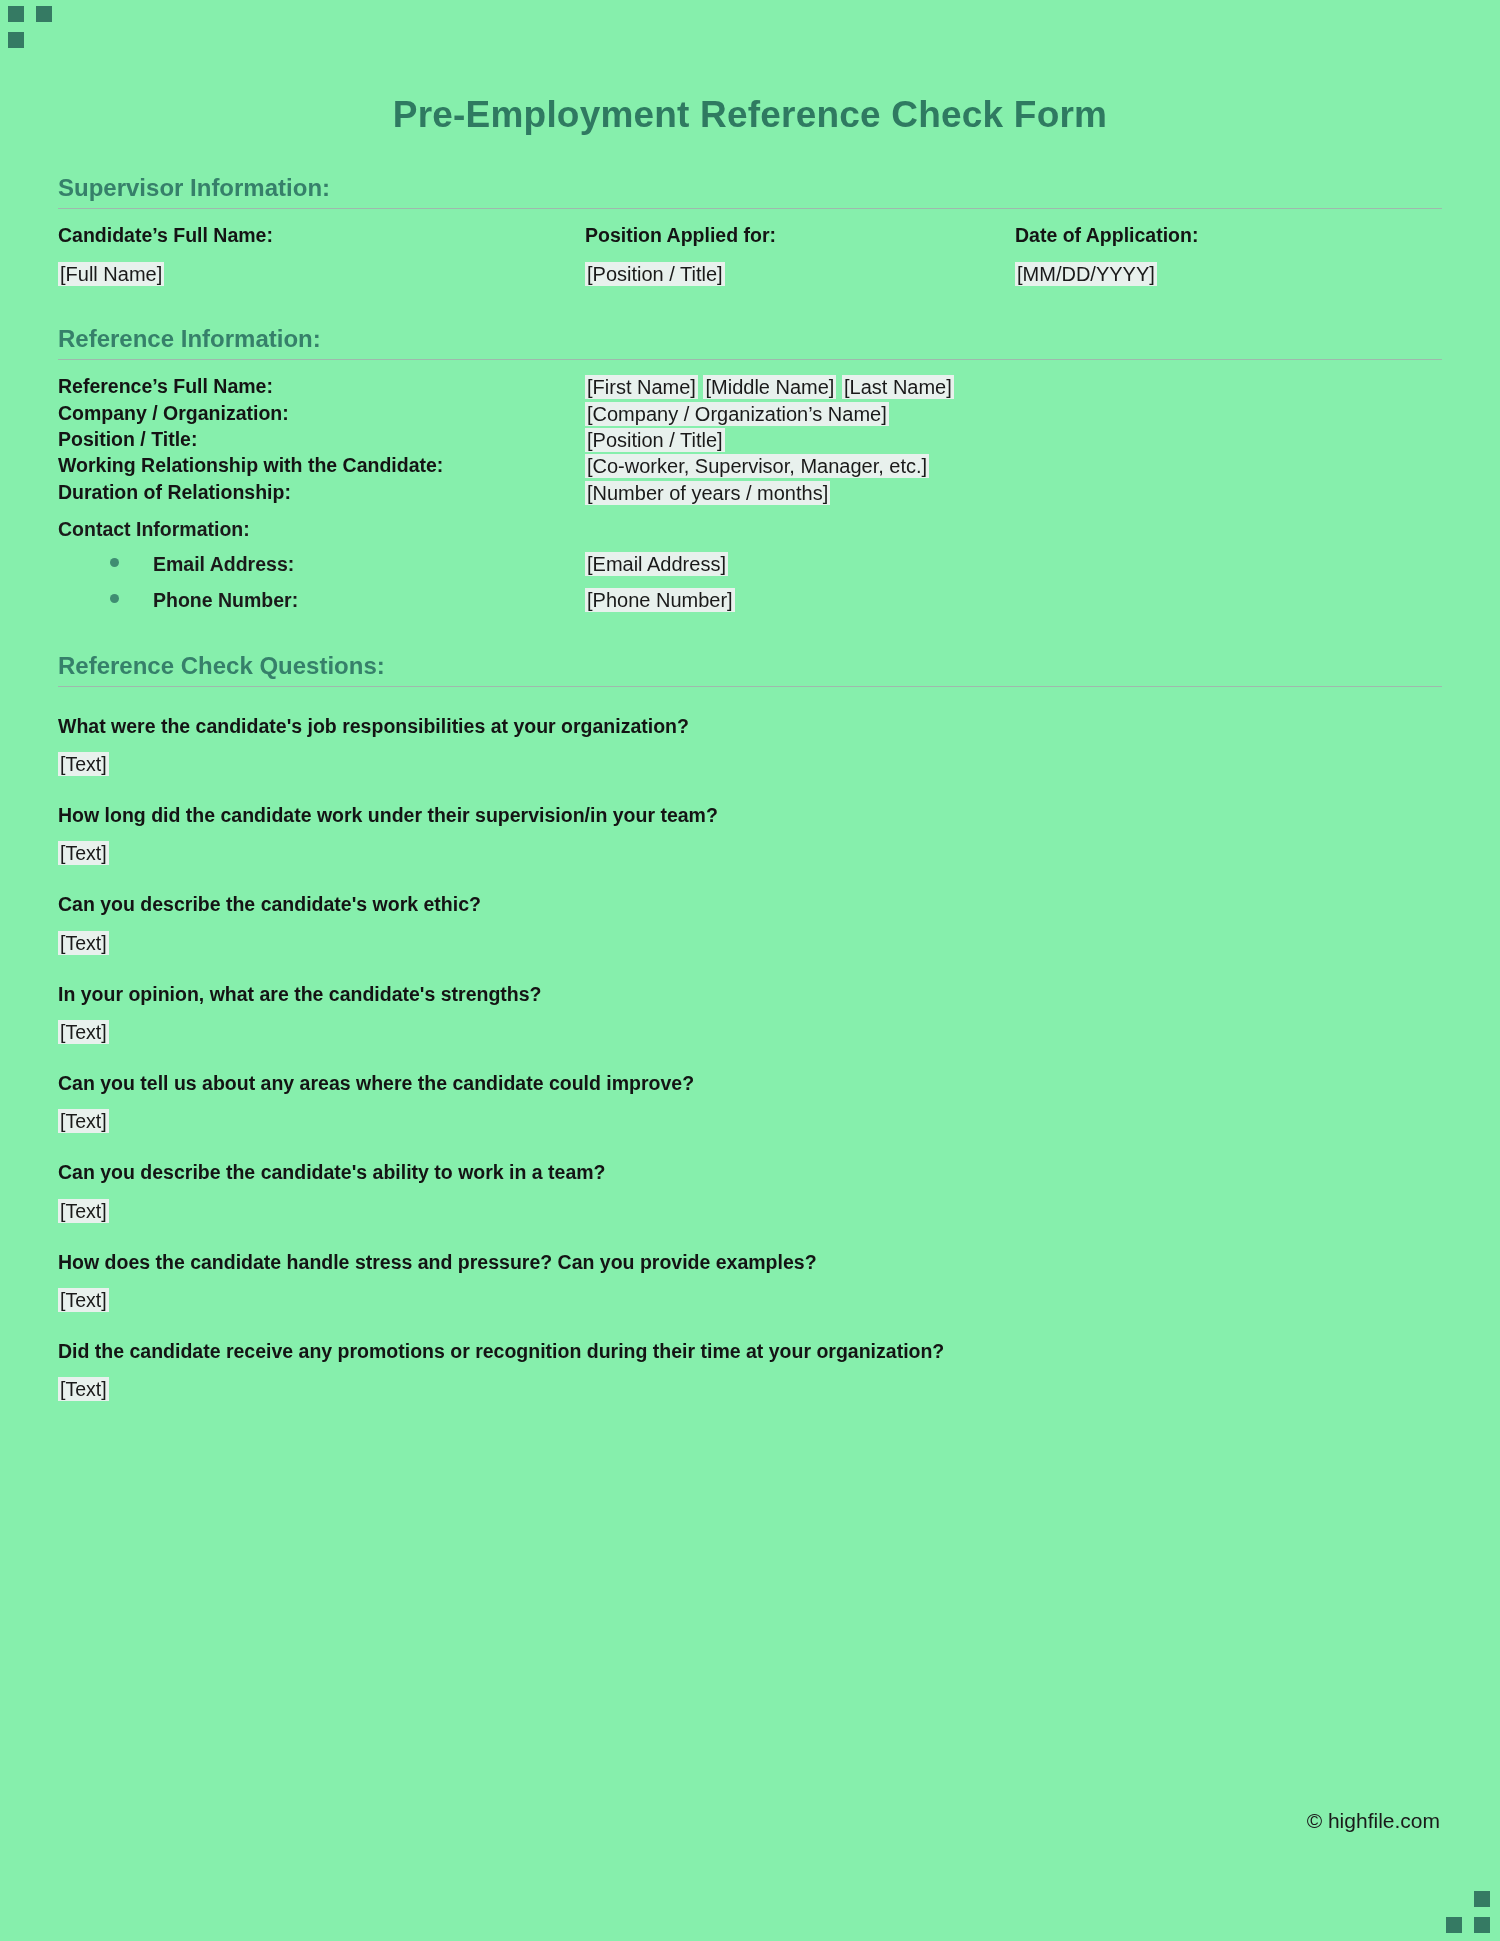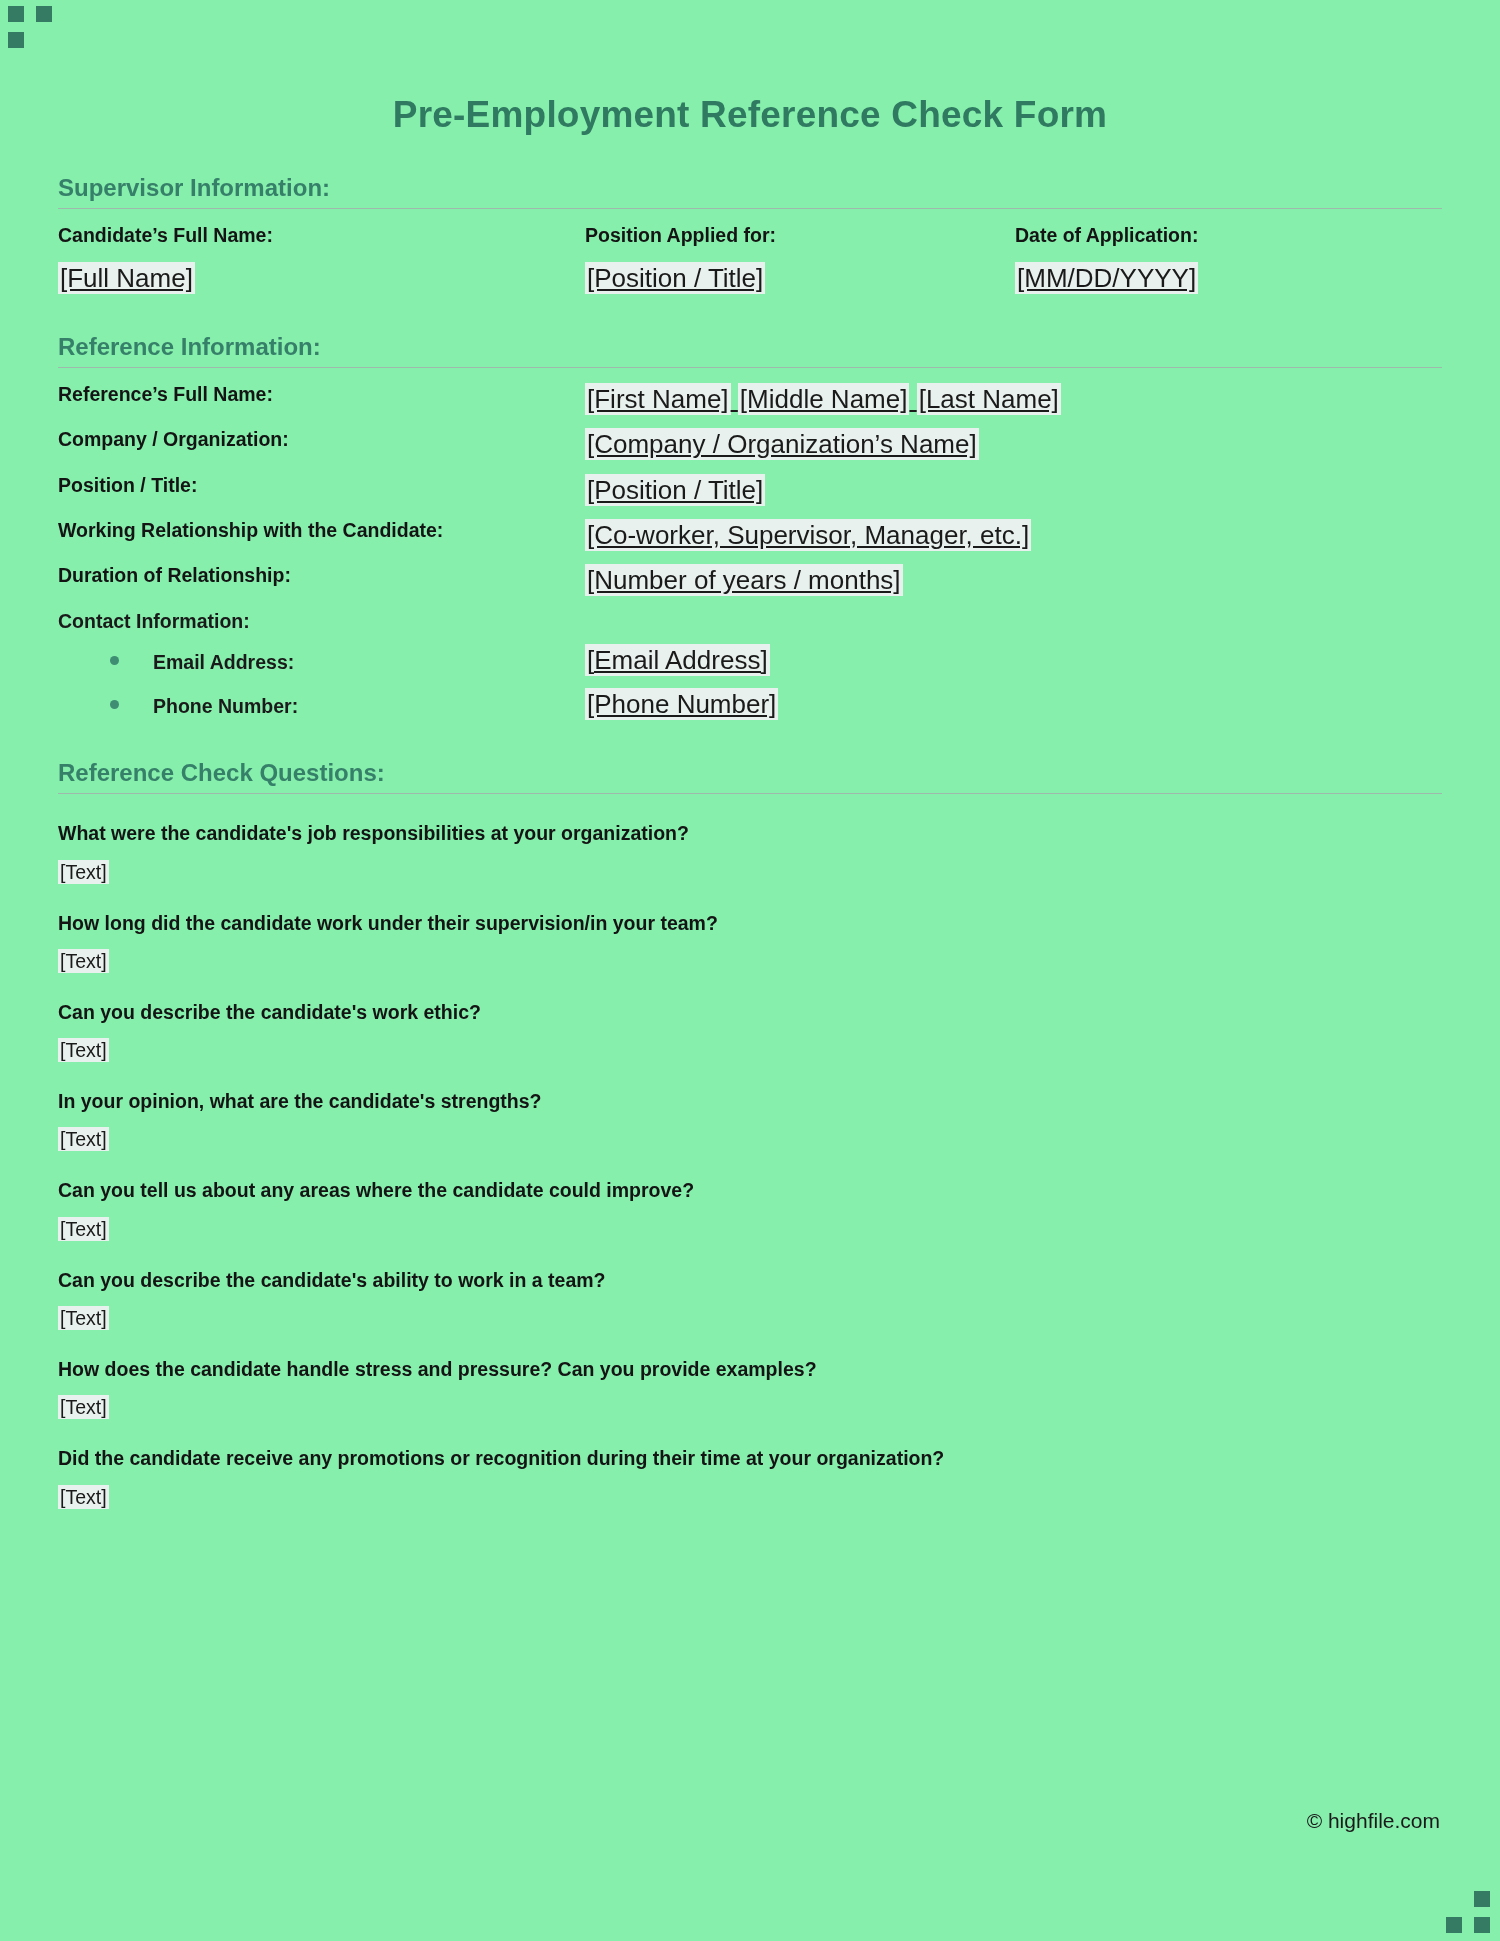--- a/index.html
+++ b/index.html
@@ -78,36 +78,34 @@
     grid-template-columns: 527px 430px 1fr;
     row-gap: 12px;
   }
   .lbl {
     font-size: 19.5px;
     font-weight: bold;
     color: #141414;
     line-height: 1.32;
   }
   .val {
-    font-size: 26px;
+    font-size: 20px;
     font-weight: normal;
     color: #1a1a1a;
     line-height: 1.32;
-    text-decoration: underline;
   }
   .hl {
     background: #e8f1ed;
     padding: 1px 2px;
   }
 
   
   .ref-grid {
     display: grid;
     grid-template-columns: 527px 1fr;
-    row-gap: 11px;
     align-items: end;
   }
   .ref-grid .lbl { align-self: start; }
 
   .contact-label {
     font-size: 19.5px;
     font-weight: bold;
     margin-top: 12px;
   }
   .bullet-row {

